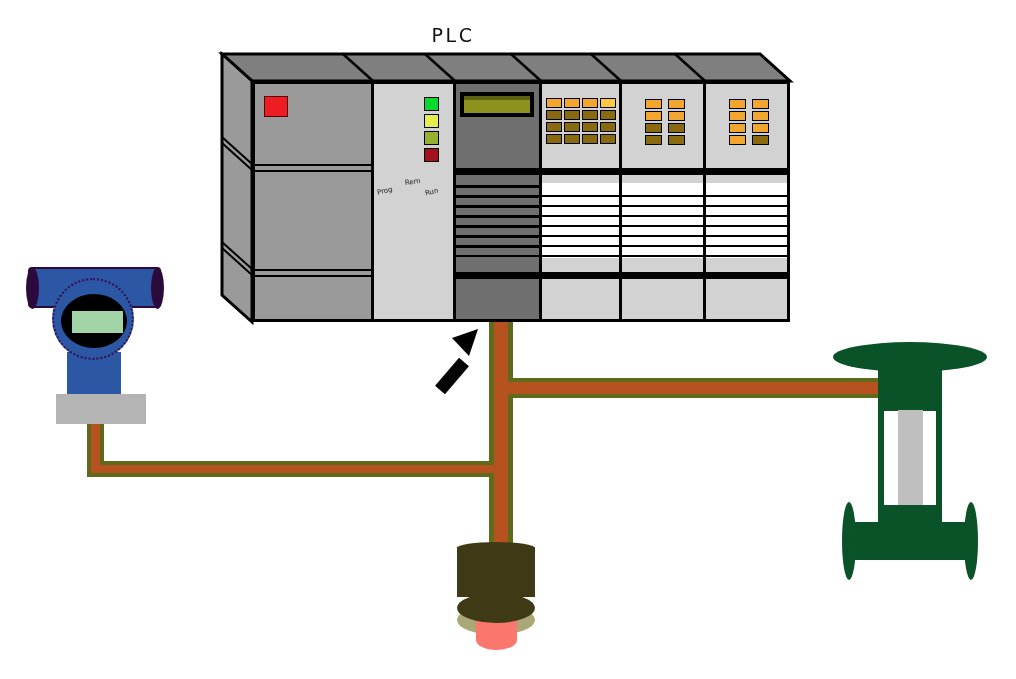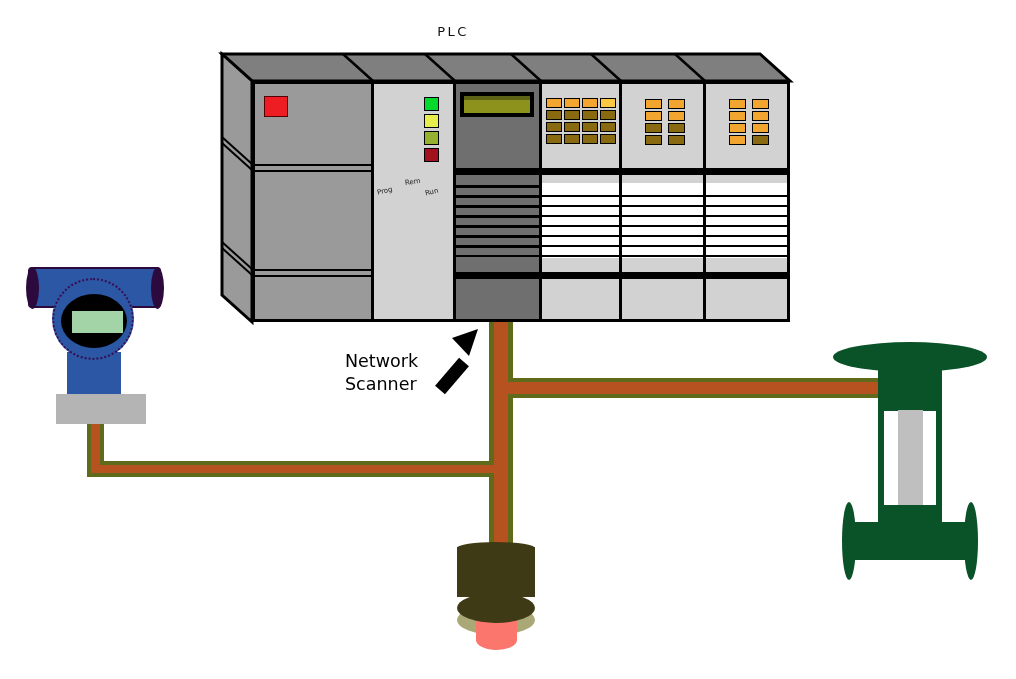--- a/index.html
+++ b/index.html
@@ -1,21 +1,21 @@
 <!DOCTYPE html>
 <html style="--c-cable-orange: #B5521F; --c-cable-olive: #5F6A1B; --c-plc-top: #7F7F7F; --c-plc-side: #9A9A9A; --c-psu-gray: #9A9A9A; --c-module-light: #D2D2D2; --c-scanner-dark: #6F6F6F; --c-display-olive: #8D921C; --c-display-olive-dark: #5E6214; --c-power-red: #EE1C23; --c-transmitter-blue: #2B57A5; --c-transmitter-purple: #2D0A3E; --c-lcd-green: #A3D4A8; --c-base-gray: #B4B4B4; --c-valve-green: #0A5228; --c-stem-gray: #BFBFBF; --c-sensor-body: #3E3A15; --c-sensor-rim: #ABA878; --c-sensor-tip: #FB766C;"><head>
 <meta charset="utf-8">
 <style>
   html,body{margin:0;padding:0;background:#fff;}
   body{font-family:"DejaVu Sans","Liberation Sans",sans-serif;}
   .stage{position:relative;width:1016px;height:679px;background:#fff;overflow:hidden;}
   .abs{position:absolute;}
   
   .plc-title{position:absolute;left:408px;top:24px;width:90px;text-align:center;
-    font-size:13px;letter-spacing:2.5px;color:#111;}
+    font-size:19px;letter-spacing:2.5px;color:#111;}
   .plc-front{position:absolute;left:252px;top:81px;width:538px;height:241px;
     border:3px solid #000;box-sizing:border-box;z-index:2;}
   .module{position:absolute;top:0;height:235px;}
   .m-psu{background:var(--c-psu-gray,#9A9A9A);}
   .m-cpu{background:var(--c-module-light,#D2D2D2);}
   .m-scan{background:var(--c-scanner-dark,#6F6F6F);}
   .m-io{background:var(--c-module-light,#D2D2D2);}
   .vdiv{position:absolute;top:0;width:3px;height:235px;background:#000;z-index:5;}
   .hband{position:absolute;left:200px;width:332px;height:7px;background:#000;z-index:4;}
   .psu-line{position:absolute;left:0;width:118px;height:2px;background:#000;}
@@ -213,24 +213,20 @@
         </div>
       </div>
 
     <div class="vdiv" style="left:116px;"></div>
     <div class="vdiv" style="left:198px;"></div>
     <div class="vdiv" style="left:284px;"></div>
     <div class="vdiv" style="left:364px;"></div>
     <div class="vdiv" style="left:448px;"></div>
   </div>
 
-  <div class="annotation">
-    <div>Network</div>
-    <div>Scanner</div>
-  </div>
   <svg class="toplayer" width="1016" height="679" viewBox="0 0 1016 679">
     <line x1="440" y1="390" x2="464" y2="362" stroke="#000" stroke-width="13"></line>
     <polygon points="478,329 452,338 469,356" fill="#000"></polygon>
   </svg>
 
   <div class="dev blue" style="left:28px;top:267px;width:133px;height:41px;border:2px solid #2D0A3E;border-radius:4px;box-sizing:border-box;"></div>
   <div class="dev" style="left:26px;top:267px;width:13px;height:42px;border-radius:50%;background:var(--c-transmitter-purple,#2D0A3E);"></div>
   <div class="dev" style="left:151px;top:267px;width:13px;height:42px;border-radius:50%;background:var(--c-transmitter-purple,#2D0A3E);"></div>
   <div class="dev blue" style="left:67px;top:352px;width:54px;height:44px;"></div>
   <div class="dev blue" style="left:52px;top:278px;width:82px;height:82px;border-radius:50%;border:2px dotted #3A0C50;box-sizing:border-box;"></div>

